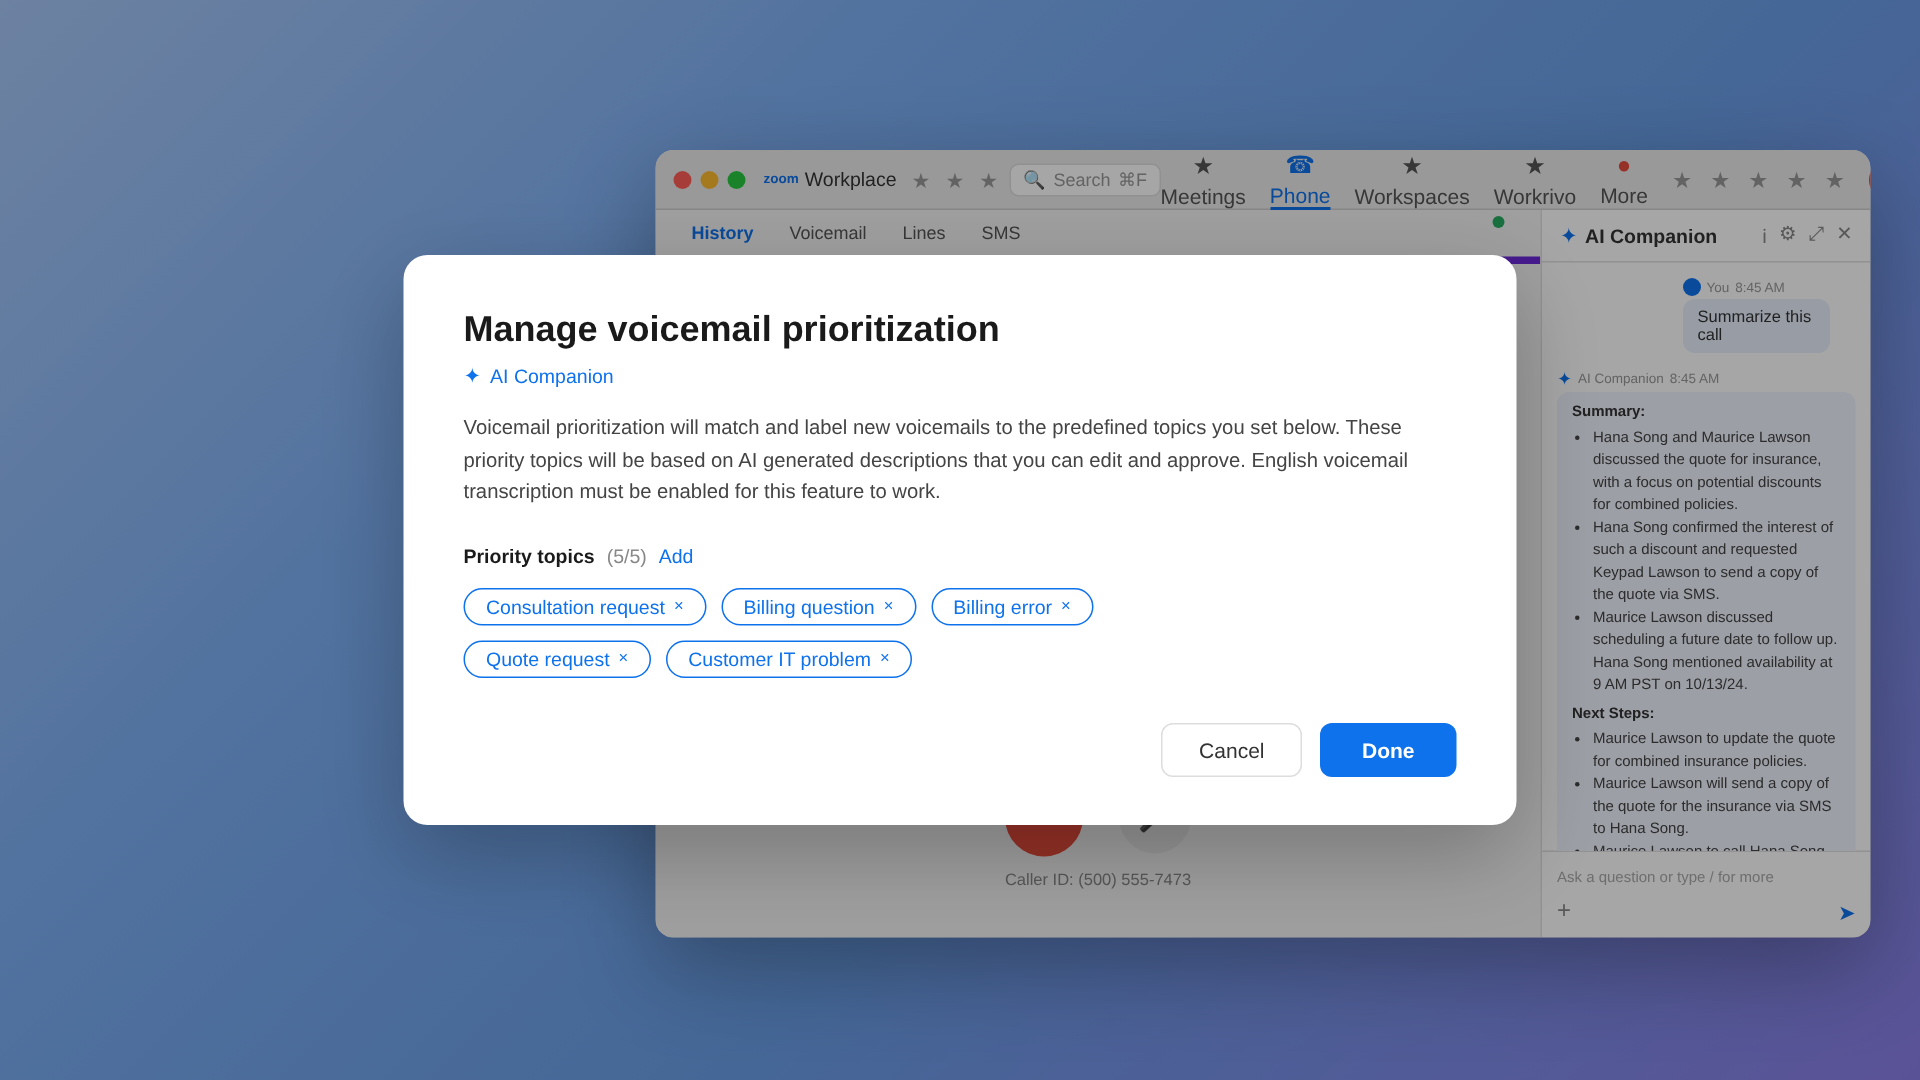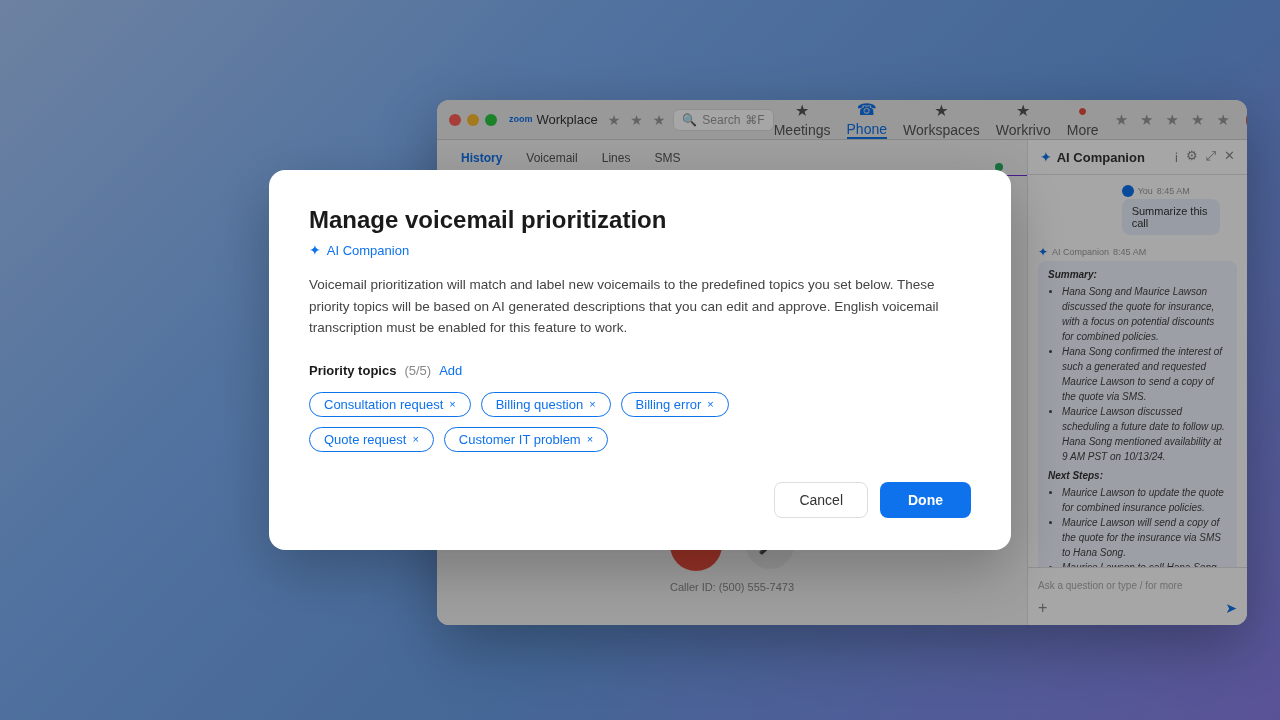--- a/index.html
+++ b/index.html
@@ -138,22 +138,22 @@
     .phone-panel {
       flex: 1;
       display: flex;
       flex-direction: column;
       background: #f5f5f5;
       overflow: hidden;
     }
 
     .tabs-bar {
       display: flex;
-      align-items: flex-end;
-      border-bottom: 1px solid #6d28d9;
+      align-items: flex-start;
+      border-bottom: 5px solid #6d28d9;
       background: #f5f5f5;
       padding: 0 12px;
       height: 36px;
       flex-shrink: 0;
     }
     .tab {
       padding: 8px 12px;
       font-size: 12px;
       color: #555;
       cursor: pointer;
@@ -314,21 +314,20 @@
     .msg-ai {
       display: flex;
       flex-direction: column;
     }
     .msg-ai-bubble {
       background: #f0f4ff;
       border-radius: 8px;
       padding: 8px 10px;
       font-size: 10px;
       color: #333;
-      font-style: italic;
     }
     .ai-dot { color: #0e72ed; font-size: 12px; }
 
     .summary-title {
       font-size: 10px;
       font-weight: 700;
       margin-bottom: 4px;
     }
     .summary-list {
       list-style: disc;
@@ -643,21 +642,21 @@
         <div class="msg-ai">
           <div class="msg-meta">
             <span class="ai-dot">✦</span>
             <span>AI Companion</span>
             <span>8:45 AM</span>
           </div>
           <div class="msg-ai-bubble">
             <div class="summary-title">Summary:</div>
             <ul class="summary-list">
               <li>Hana Song and Maurice Lawson discussed the quote for insurance, with a focus on potential discounts for combined policies.</li>
-              <li>Hana Song confirmed the interest of such a generated and requested Maurice Lawson to send a copy of the quote via SMS.</li>
+              <li>Hana Song confirmed the interest of such a discount and requested Keypad Lawson to send a copy of the quote via SMS.</li>
               <li>Maurice Lawson discussed scheduling a future date to follow up. Hana Song mentioned availability at 9 AM PST on 10/13/24.</li>
             </ul>
             <div class="summary-title" style="margin-top:6px;">Next Steps:</div>
             <ul class="summary-list">
               <li>Maurice Lawson to update the quote for combined insurance policies.</li>
               <li>Maurice Lawson will send a copy of the quote for the insurance via SMS to Hana Song.</li>
               <li>Maurice Lawson to call Hana Song on scheduled date of 10/13/24 @ 9AM PST.</li>
             </ul>
           </div>
         </div>

